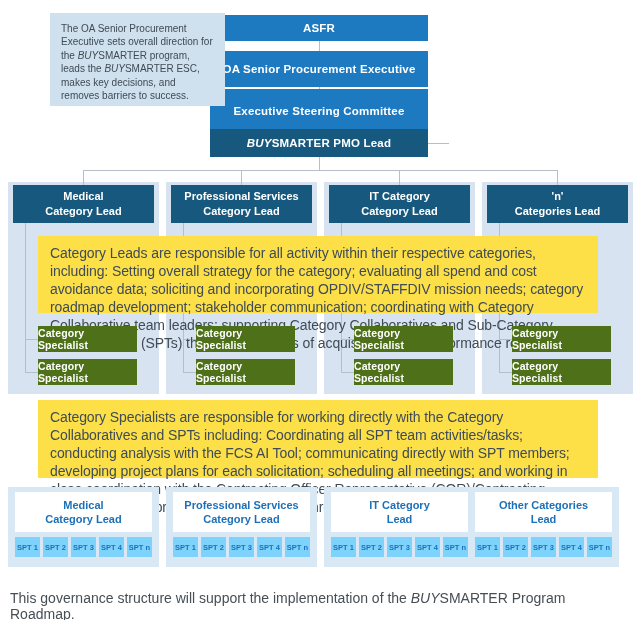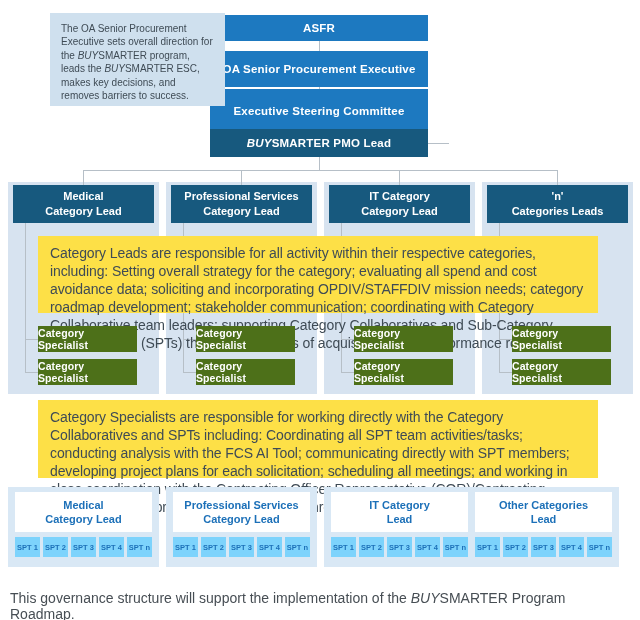--- a/index.html
+++ b/index.html
@@ -96,21 +96,21 @@
   <div class="leadbox" style="left:171px;">
     <div>Professional Services</div>
     <div>Category Lead</div>
   </div>
   <div class="leadbox" style="left:329px;">
     <div>IT Category</div>
     <div>Category Lead</div>
   </div>
   <div class="leadbox" style="left:487px;">
     <div>'n'</div>
-    <div>Categories Leads</div>
+    <div>Categories Lead</div>
   </div>
 
   <div class="vline" style="left:25px;top:223px;height:149px;"></div>
   <div class="hline" style="left:25px;top:339px;width:13px;"></div>
   <div class="hline" style="left:25px;top:372px;width:13px;"></div>
   <div class="vline" style="left:183px;top:223px;height:149px;"></div>
   <div class="hline" style="left:183px;top:339px;width:13px;"></div>
   <div class="hline" style="left:183px;top:372px;width:13px;"></div>
   <div class="vline" style="left:341px;top:223px;height:149px;"></div>
   <div class="hline" style="left:341px;top:339px;width:13px;"></div>

